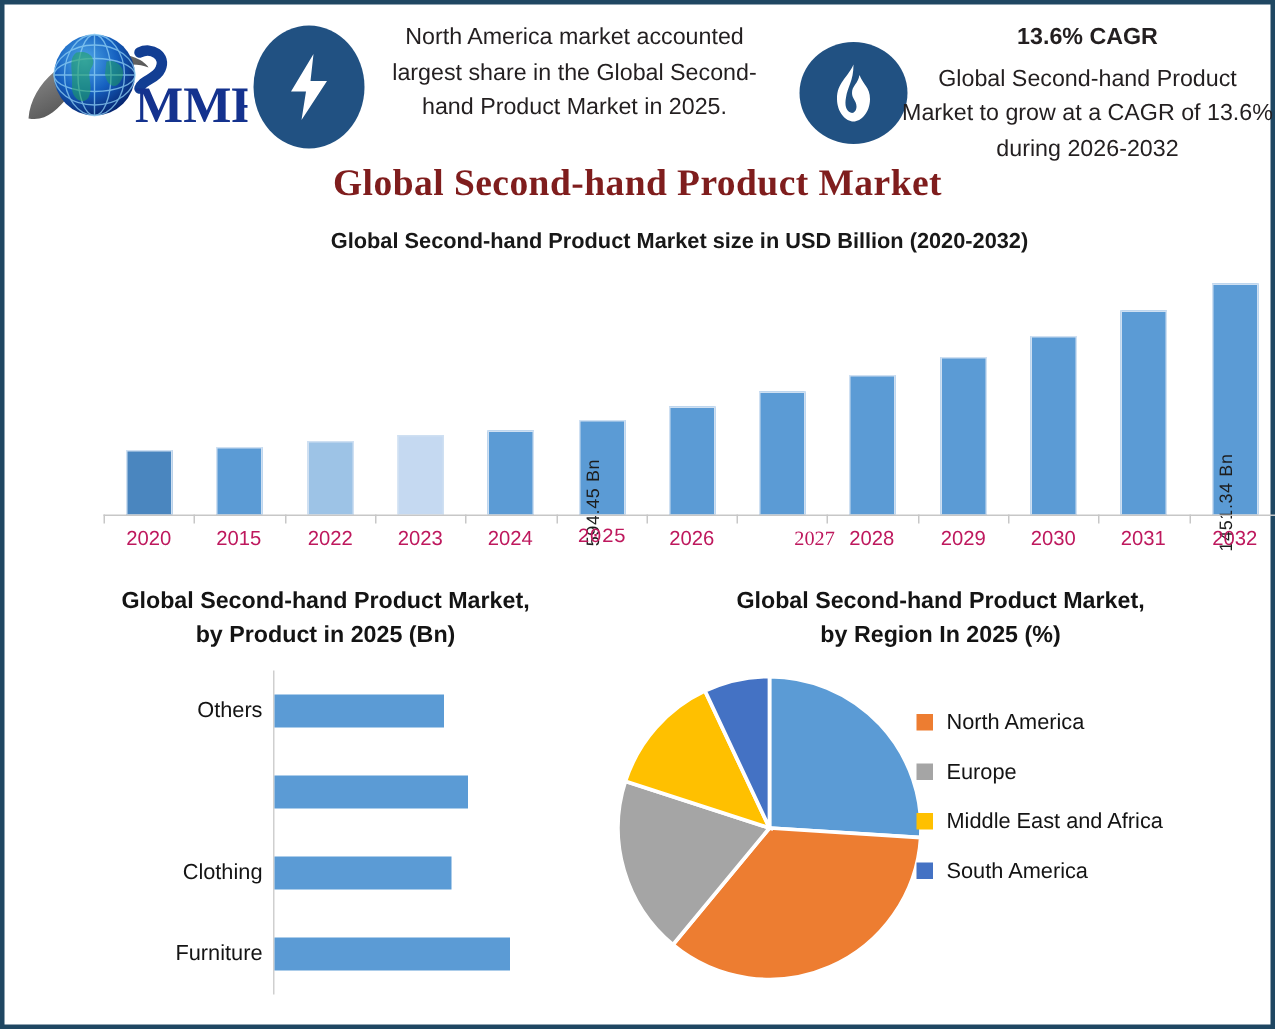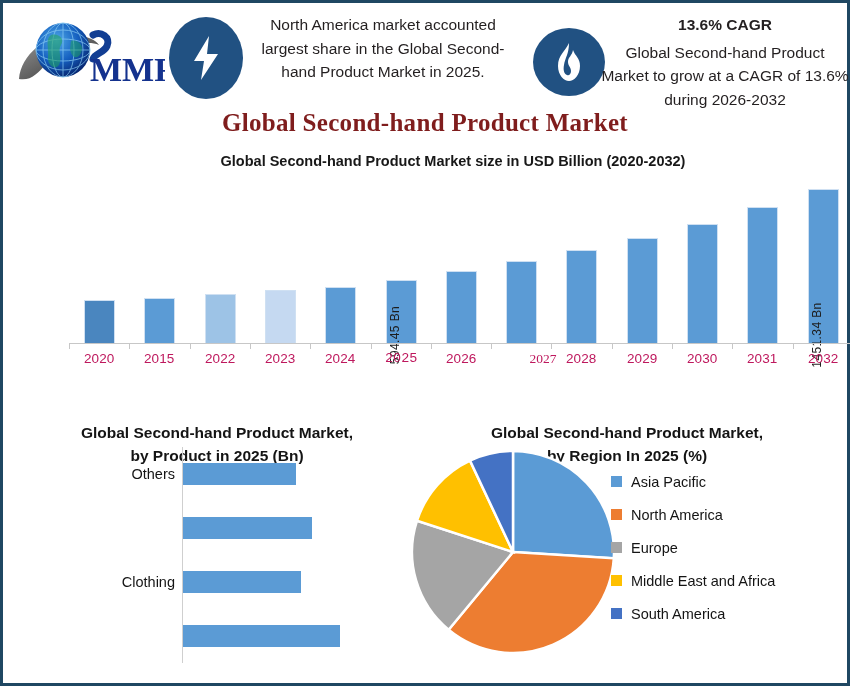--- a/index.html
+++ b/index.html
@@ -87,21 +87,20 @@
     position: absolute; top: 208px; width: 60px; text-align: center;
     font-size: 13.5px; color: #be185d;
   }
 
   
   #prodchart { position: absolute; left: 14px; top: 386px; width: 400px; height: 280px; }
   .sub-title {
     position: absolute; left: 0; top: 0; width: 100%;
     text-align: center; font-size: 15.5px; font-weight: bold; color: #141414;
     line-height: 1.5;
-    margin-top: 32px;
   }
   #prod-plot { position: absolute; left: 0; top: 58px; width: 400px; height: 216px; }
   #prod-axis {
     position: absolute; left: 165px; top: 0; width: 1px; height: 216px; background: #cfcfcf;
   }
   .hbar-row { position: absolute; left: 0; width: 400px; height: 54px; }
   .hbar-label {
     position: absolute; left: 0; top: 50%; transform: translateY(-50%);
     width: 158px; text-align: right; font-size: 14.5px; color: #141414;
   }
@@ -273,20 +272,21 @@
           <div class="hbar" style="width: 113px; background: rgb(91, 155, 213);"></div>
         </div>
         <div class="hbar-row" style="top: 54px; height: 54px;">
           <div class="hbar" style="width: 129px; background: rgb(91, 155, 213);"></div>
         </div>
         <div class="hbar-row" style="top: 108px; height: 54px;">
           <div class="hbar-label">Clothing</div>
           <div class="hbar" style="width: 118px; background: rgb(91, 155, 213);"></div>
         </div>
         <div class="hbar-row" style="top: 162px; height: 54px;">
+          <div class="hbar-label">Furniture</div>
           <div class="hbar" style="width: 157px; background: rgb(91, 155, 213);"></div>
         </div>
       </div>
   </div>
 
   <div id="piechart">
     <div class="sub-title">
       <span>Global Second-hand Product Market,</span><br>
       <span>by Region In 2025 (%)</span>
     </div>
@@ -294,24 +294,20 @@
       <svg id="pie-svg" width="210" height="210" viewBox="0 0 210 210">
           <path d="M 104 105 L 104.00 4.00 A 101 101 0 0 1 204.80 111.34 Z" fill="#5B9BD5" stroke="#ffffff" stroke-width="2.5"></path>
           <path d="M 104 105 L 204.80 111.34 A 101 101 0 0 1 39.62 182.82 Z" fill="#ED7D31" stroke="#ffffff" stroke-width="2.5"></path>
           <path d="M 104 105 L 39.62 182.82 A 101 101 0 0 1 7.94 73.79 Z" fill="#A5A5A5" stroke="#ffffff" stroke-width="2.5"></path>
           <path d="M 104 105 L 7.94 73.79 A 101 101 0 0 1 61.00 13.61 Z" fill="#FFC000" stroke="#ffffff" stroke-width="2.5"></path>
           <path d="M 104 105 L 61.00 13.61 A 101 101 0 0 1 104.00 4.00 Z" fill="#4472C4" stroke="#ffffff" stroke-width="2.5"></path>
         </svg>
     </div>
     <div id="pie-legend">
         <div class="legend-row">
-          <span class="legend-swatch" style="background: rgb(91, 155, 213);"></span>
-          <span class="legend-text">Asia Pacific</span>
-        </div>
-        <div class="legend-row">
           <span class="legend-swatch" style="background: rgb(237, 125, 49);"></span>
           <span class="legend-text">North America</span>
         </div>
         <div class="legend-row">
           <span class="legend-swatch" style="background: rgb(165, 165, 165);"></span>
           <span class="legend-text">Europe</span>
         </div>
         <div class="legend-row">
           <span class="legend-swatch" style="background: rgb(255, 192, 0);"></span>
           <span class="legend-text">Middle East and Africa</span>

